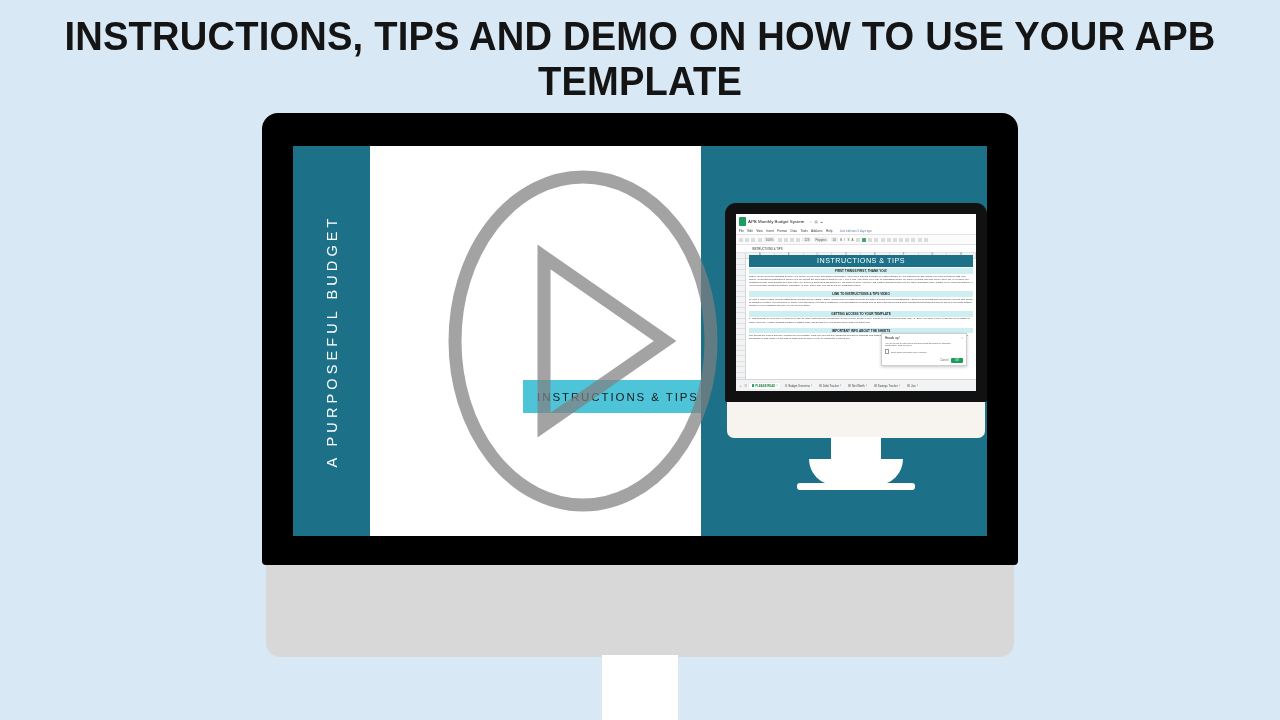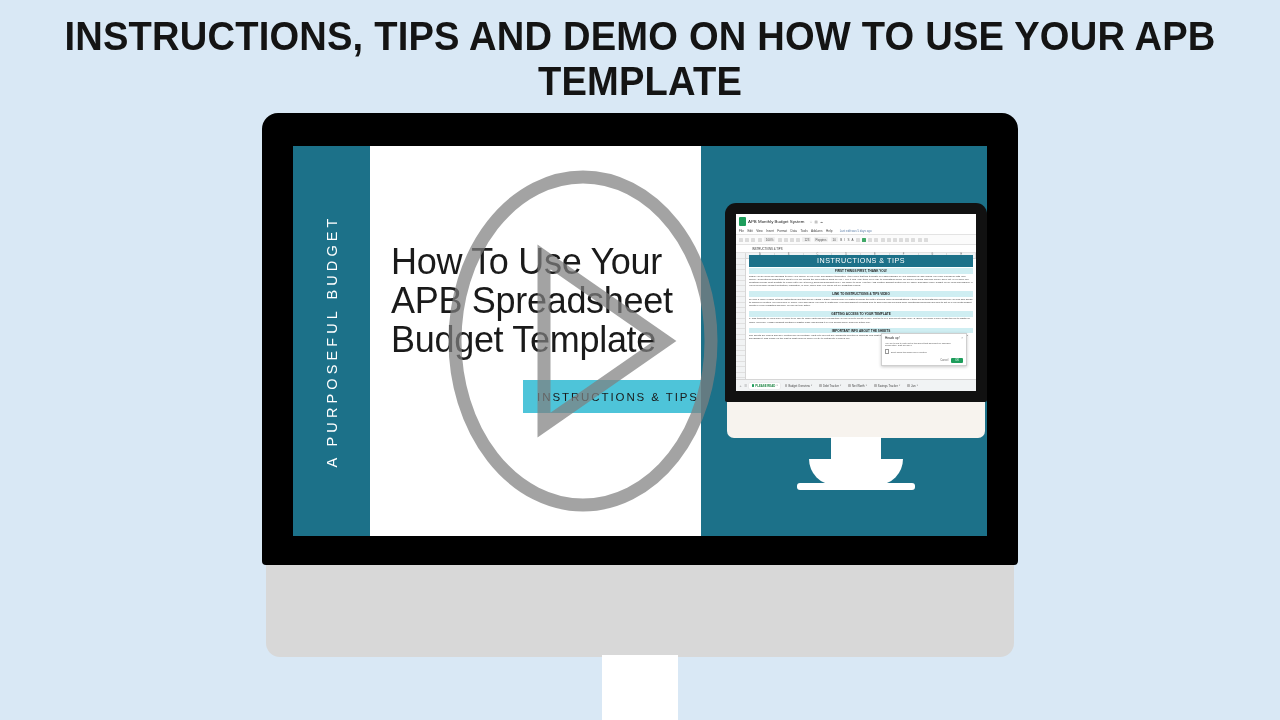--- a/index.html
+++ b/index.html
@@ -411,23 +411,20 @@
 
   <div id="outer-screen">
 
     <div id="slide">
 
       <div id="slide-sidebar">
         <div id="brand-vertical">A PURPOSEFUL BUDGET</div>
       </div>
 
       <div id="slide-center">
-        <div id="slide-title">How To Use Your
-APB Spreadsheet
-Budget Template</div>
         <div id="cta-button">
           <span>INSTRUCTIONS &amp; TIPS</span>
         </div>
       </div>
 
       <div id="slide-right-panel"></div>
 
       <div id="inner-monitor">
         <div id="inner-bezel"></div>
 

